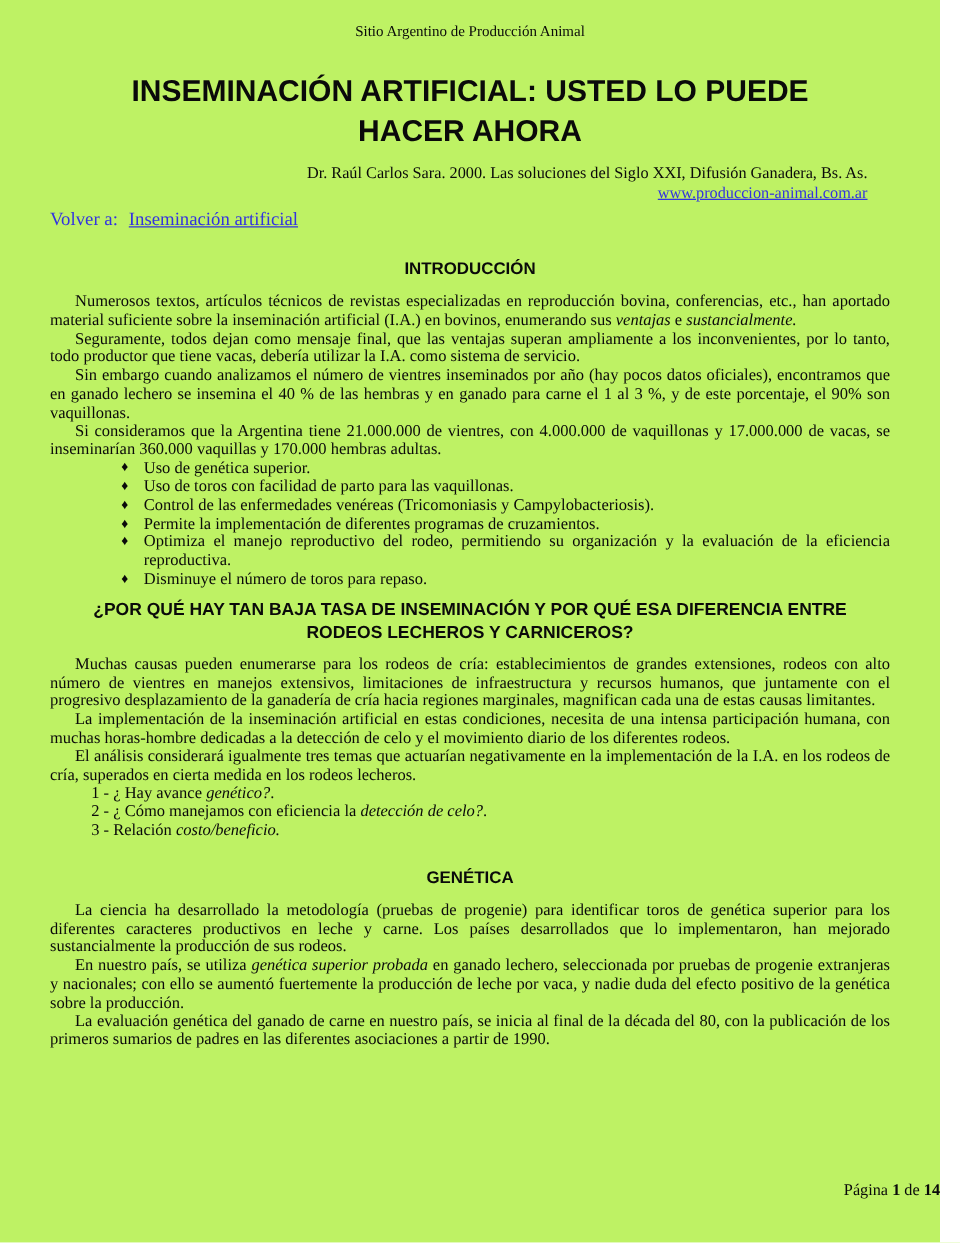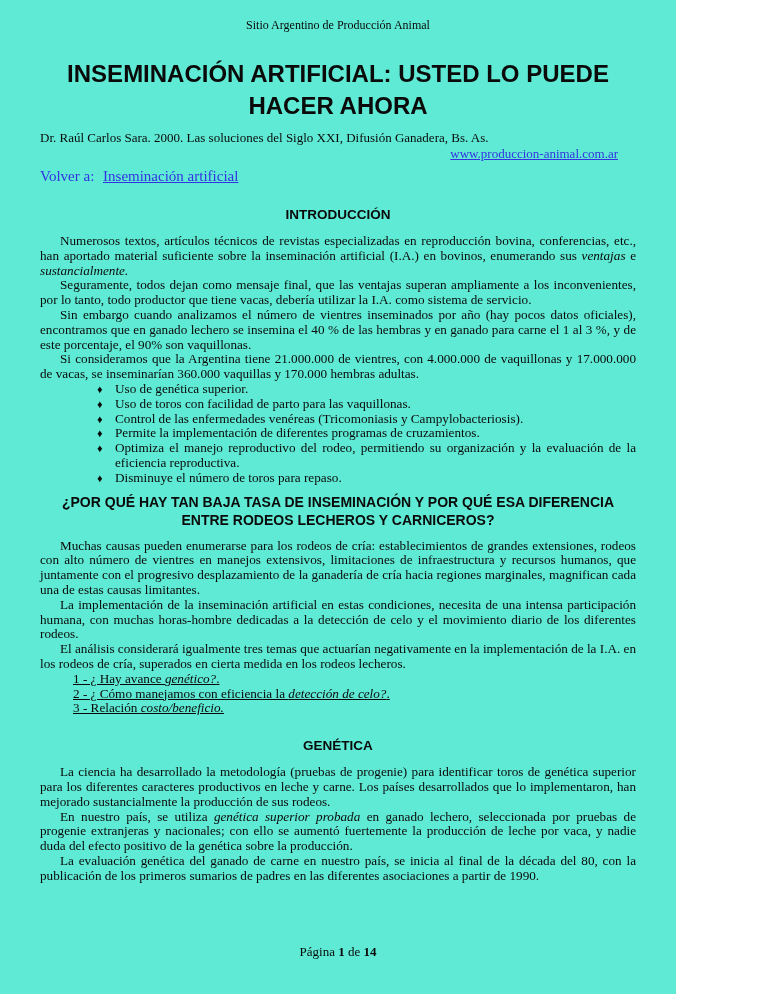--- a/index.html
+++ b/index.html
@@ -2,23 +2,23 @@
 <html><head>
 <meta charset="utf-8">
 <style>
   html, body {
     margin: 0;
     padding: 0;
     background: #ffffff;
   }
   .page {
     position: relative;
-    width: 676px;
+    width: 752px;
     height: 994px;
-    background: #5eead4;
+    background: #bef264;
     color: #0a0a0a;
     font-family: "Liberation Serif", serif;
     box-sizing: border-box;
     padding: 18px 40px 0 40px;
     overflow: hidden;
   }
   .running-header {
     text-align: center;
     font-size: 12px;
     line-height: 14px;
@@ -27,20 +27,21 @@
   .title {
     font-family: "Liberation Sans", sans-serif;
     font-weight: bold;
     font-size: 24px;
     line-height: 32px;
     text-align: center;
     max-width: 600px;
     margin: 0 auto 8px auto;
   }
   .byline {
+    text-align: right;
     font-size: 13px;
     line-height: 16px;
     padding-right: 18px;
   }
   .site-link-row {
     text-align: right;
     font-size: 13px;
     line-height: 16px;
     padding-right: 18px;
   }
@@ -91,32 +92,31 @@
   ul.bullets .marker {
     flex: 0 0 18px;
     font-size: 11px;
   }
   ul.bullets .btext {
     flex: 1 1 auto;
     text-align: justify;
   }
   .numlist {
     padding-left: 33px;
-    text-decoration: underline;
   }
   .numitem {
     font-size: 13.2px;
     line-height: 14.8px;
   }
   .footer {
     position: absolute;
     left: 0;
     right: 0;
     bottom: 34px;
-    text-align: center;
+    text-align: right;
     font-size: 13px;
   }
 </style>
 </head>
 <body>
 
 <div class="page">
 
   <div class="running-header">Sitio Argentino de Producción Animal</div>
 

